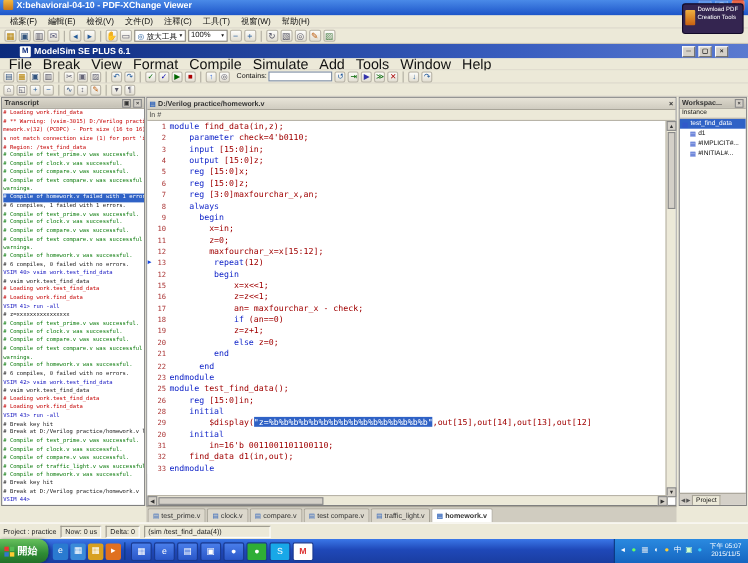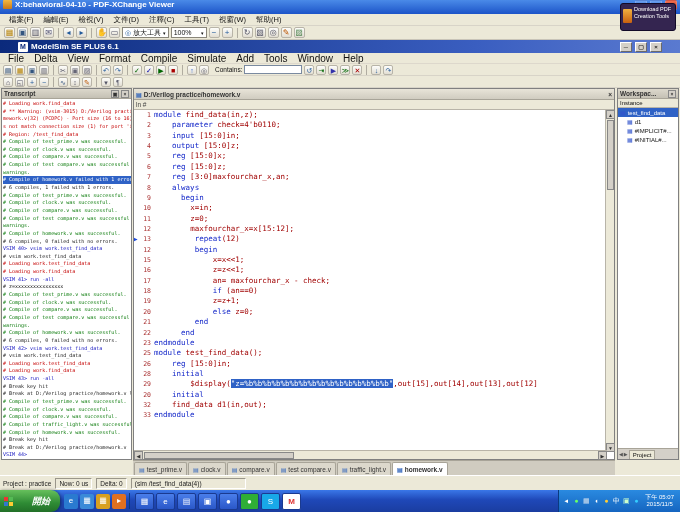--- a/index.html
+++ b/index.html
@@ -25,21 +25,21 @@
   .badge{top:3px;right:4px;width:56px;height:28px;background:#342550;border:1px solid #120a28;border-radius:3px;
     color:#fff;font-size:5.5px;line-height:7px;padding:2px 2px 2px 13px;z-index:50}
   .badge .bicon{position:absolute;left:2px;top:5px;width:9px;height:14px;background:linear-gradient(#f0b040,#c86010);border-radius:1px}
   
   .ms-title{left:0;top:40px;width:680px;height:13px;background:linear-gradient(90deg,#0b2a7c,#3a5ec0 70%,#5a7ad0);
     color:#fff;display:flex;align-items:center;gap:3px;padding:0 18px;font-weight:bold;font-size:8px}
   .ms-icon{width:10px;height:10px;background:#fff;color:#0b2a7c;font-size:7px;font-weight:bold;text-align:center;line-height:10px;border-radius:1px}
   .ms-btn{width:12px;height:10px;background:#d4d0c8;border:1px solid;border-color:#fff #6a6a6a #6a6a6a #fff;
     color:#222;font-size:6px;line-height:9px;text-align:center}
   .ms-menubar{left:0;top:53px;width:680px;height:11px;background:#ece9d8;display:flex;align-items:center;padding-left:3px;border-bottom:1px solid #ddd8cc}
-  .ms-menubar .menu-item{font-size:10px}
+  .ms-menubar .menu-item{font-size:13px}
   .ms-toolbar{left:0;width:680px;height:12px;background:#ece9d8;display:flex;align-items:center;gap:2px;padding-left:3px;border-bottom:1px solid #d8d4c8}
   .ms-toolbar .icon-btn{width:10px;height:10px;font-size:7px;line-height:9px}
   .contains{display:flex;align-items:center;gap:2px;font-size:6.5px;margin-left:4px}
   .contains input{width:58px;height:9px;border:1px solid #7a8aa0;font-size:6px;padding:0 1px;font-family:"Liberation Sans",sans-serif}
   
   .panel{border:1px solid #808080;background:#fff}
   .panel-head{height:10px;background:linear-gradient(#dcd8cc,#c4c0b4);border-bottom:1px solid #a8a498;
     display:flex;align-items:center;font-size:6.5px;font-weight:bold;color:#333;padding:0 2px;gap:1px}
   .panel-head .ph-btn{margin-left:auto;width:8px;height:8px;font-size:5px;line-height:7px;text-align:center;
     background:#d4d0c8;border:1px solid #888}
@@ -85,21 +85,21 @@
     border-radius:2px 2px 0 0;font-size:6.5px;color:#333;white-space:nowrap}
   .ftab.active{background:#fff;font-weight:bold}
   .ftab-icon{color:#3366bb;font-size:6px}
   
   .statusbar{left:0;top:475px;width:680px;height:15px;background:#ece9d8;border-top:1px solid #fff;
     display:flex;align-items:center;gap:4px;padding:0 3px;font-size:6.5px;color:#222}
   .sb-box{border:1px solid;border-color:#9a968a #fff #fff #9a968a;padding:0 3px;height:11px;line-height:10px;background:#ece9d8}
   
   .taskbar{left:0;top:490px;width:680px;height:22px;background:linear-gradient(#3a77e8,#1f48b8 45%,#1a3da0);display:flex;align-items:center}
   .startbtn{height:22px;padding:0 10px 0 4px;background:linear-gradient(#66c05c,#2e8b34 60%,#227028);border-radius:0 9px 9px 0;
-    color:#fff;font-weight:bold;font-style:italic;font-size:9px;display:flex;align-items:center;gap:19px;box-shadow:1px 0 3px #0006}
+    color:#fff;font-weight:bold;font-size:9px;display:flex;align-items:center;gap:3px;box-shadow:1px 0 3px #0006}
   .flag{display:grid;grid-template-columns:4px 4px;grid-template-rows:4px 4px;gap:1px}
   .flag i{display:block}
   .tb-icon{width:14px;height:15px;margin:0 1px;border-radius:2px;font-size:8px;line-height:14px;text-align:center;color:#fff}
   .task-btn{width:19px;height:17px;margin:0 1px;border-radius:2px;background:linear-gradient(#4a7eea,#2a57c8);border:1px solid #1a3a90;
     font-size:8px;line-height:15px;text-align:center;color:#fff}
   .task-btn.light{background:#fff;color:#d33;font-weight:bold}
   .tray{margin-left:auto;height:22px;background:linear-gradient(#2a8ae0,#1565c0);border-left:1px solid #0a3a80;
     display:flex;align-items:center;padding:0 3px;gap:2px}
   .tray-icon{width:8px;height:8px;font-size:7px;line-height:8px;text-align:center;color:#fff}
   .clock{color:#fff;font-size:6px;line-height:7px;text-align:center;padding:0 3px;white-space:nowrap}
@@ -165,21 +165,21 @@
 
 <div class="abs ms-title">
   <span class="ms-icon">M</span>
   <span style="flex:1">ModelSim SE PLUS 6.1</span>
   <span class="ms-btn">─</span>
   <span class="ms-btn">▢</span>
   <span class="ms-btn">×</span>
 </div>
 <div class="abs ms-menubar">
     <span class="menu-item">File</span>
-    <span class="menu-item">Delta</span>
+    <span class="menu-item">Break</span>
     <span class="menu-item">View</span>
     <span class="menu-item">Format</span>
     <span class="menu-item">Compile</span>
     <span class="menu-item">Simulate</span>
     <span class="menu-item">Add</span>
     <span class="menu-item">Tools</span>
     <span class="menu-item">Window</span>
     <span class="menu-item">Help</span>
   </div>
 <div class="abs ms-toolbar" style="top:64px">
@@ -323,20 +323,21 @@
       <div class="code-row"><span class="gutter">19</span><span class="code-text"><span>             </span><span>z</span><span>=</span><span>z</span><span>+1;</span></span></div>
       <div class="code-row"><span class="gutter">20</span><span class="code-text"><span>             </span><span class="kw">else</span><span> </span><span>z</span><span>=0;</span></span></div>
       <div class="code-row"><span class="gutter">21</span><span class="code-text"><span>         </span><span class="kw">end</span></span></div>
       <div class="code-row"><span class="gutter">22</span><span class="code-text"><span>      </span><span class="kw">end</span></span></div>
       <div class="code-row"><span class="gutter">23</span><span class="code-text"><span class="kw">endmodule</span></span></div>
       <div class="code-row"><span class="gutter">25</span><span class="code-text"><span class="kw">module</span><span> </span><span>test_find_data</span><span>();</span></span></div>
       <div class="code-row"><span class="gutter">26</span><span class="code-text"><span>    </span><span class="kw">reg</span><span> [15:0]</span><span>in</span><span>;</span></span></div>
       <div class="code-row"><span class="gutter">28</span><span class="code-text"><span>    </span><span class="kw">initial</span></span></div>
       <div class="code-row"><span class="gutter">29</span><span class="code-text"><span>        </span><span>$display</span><span>(</span><span class="selected">"z=%b%b%b%b%b%b%b%b%b%b%b%b%b%b%b%b"</span><span>,</span><span>out</span><span>[15],</span><span>out</span><span>[14],</span><span>out</span><span>[13],</span><span>out</span><span>[12]</span></span></div>
       <div class="code-row"><span class="gutter">20</span><span class="code-text"><span>    </span><span class="kw">initial</span></span></div>
+      <div class="code-row"><span class="gutter">31</span><span class="code-text"><span>        </span><span>in</span><span>=16'</span><span>b</span><span> 0011001101100110;</span></span></div>
       <div class="code-row"><span class="gutter">32</span><span class="code-text"><span>    </span><span>find_data</span><span> </span><span>d1</span><span>(</span><span>in</span><span>,</span><span>out</span><span>);</span></span></div>
       <div class="code-row"><span class="gutter">33</span><span class="code-text"><span class="kw">endmodule</span></span></div>
     </div>
   <div class="vscroll">
     <span class="arr" style="top:0;left:0">▲</span>
     <div class="vthumb"></div>
     <span class="arr" style="bottom:0;left:0">▼</span>
   </div>
   <div class="hscroll">
     <span class="arr" style="left:0;top:0">◀</span>

